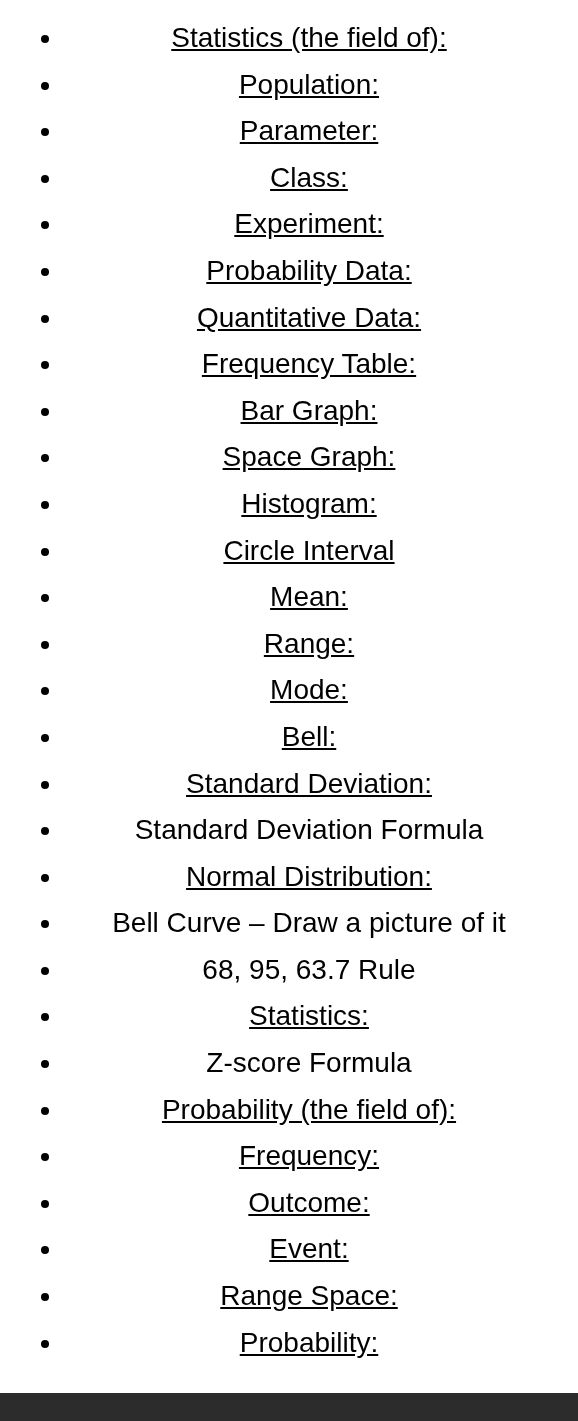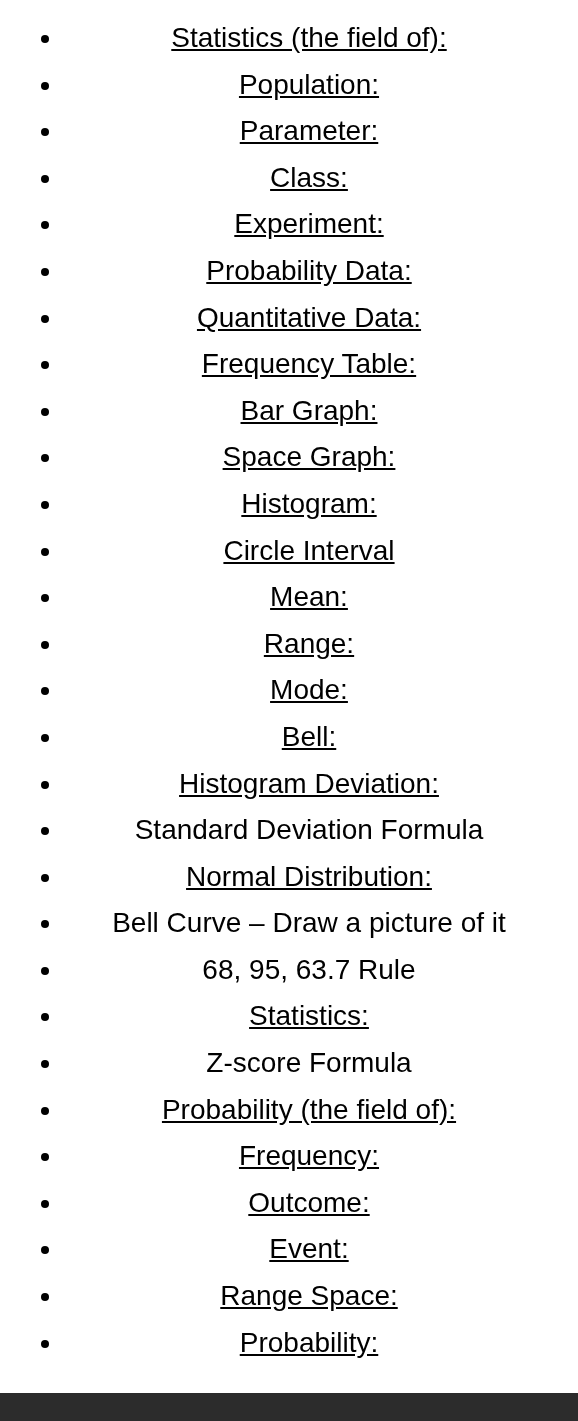--- a/index.html
+++ b/index.html
@@ -60,21 +60,21 @@
     <li><span class="underline">Quantitative Data:</span></li>
     <li><span class="underline">Frequency Table:</span></li>
     <li><span class="underline">Bar Graph:</span></li>
     <li><span class="underline">Space Graph:</span></li>
     <li><span class="underline">Histogram:</span></li>
     <li><span class="underline">Circle Interval</span></li>
     <li><span class="underline">Mean:</span></li>
     <li><span class="underline">Range:</span></li>
     <li><span class="underline">Mode:</span></li>
     <li><span class="underline">Bell:</span></li>
-    <li><span class="underline">Histogram Deviation:</span></li>
+    <li><span class="underline">Standard Deviation:</span></li>
     <li><span class="no-underline">Standard Deviation Formula</span></li>
     <li><span class="underline">Normal Distribution:</span></li>
     <li><span class="no-underline">Bell Curve – Draw a picture of it</span></li>
     <li><span class="no-underline">68, 95, 63.7 Rule</span></li>
     <li><span class="underline">Statistics:</span></li>
     <li><span class="no-underline">Z-score Formula</span></li>
     <li><span class="underline">Probability (the field of):</span></li>
     <li><span class="underline">Frequency:</span></li>
     <li><span class="underline">Outcome:</span></li>
     <li><span class="underline">Event:</span></li>

